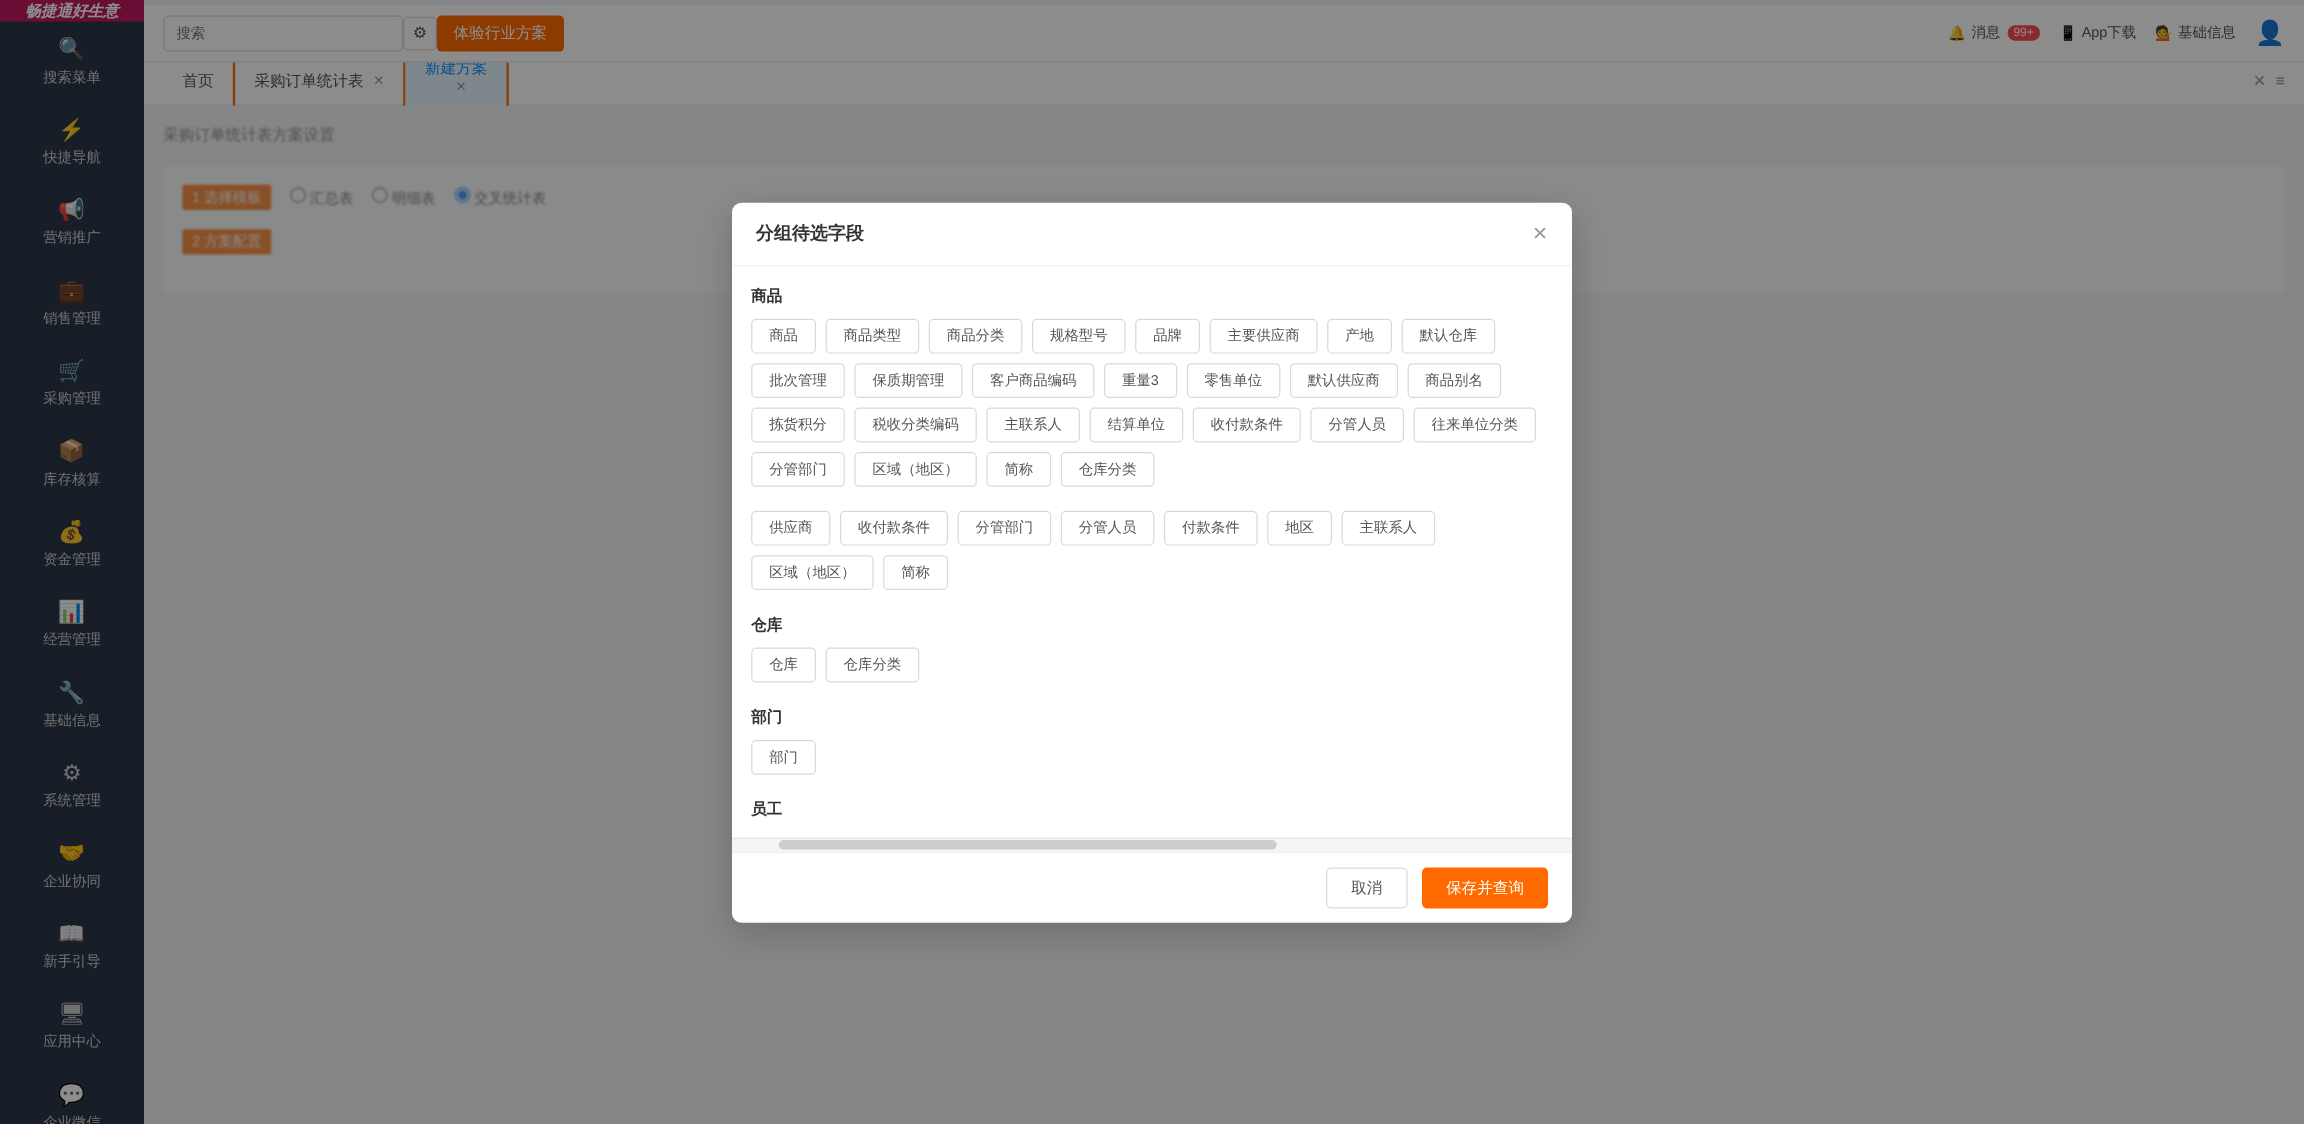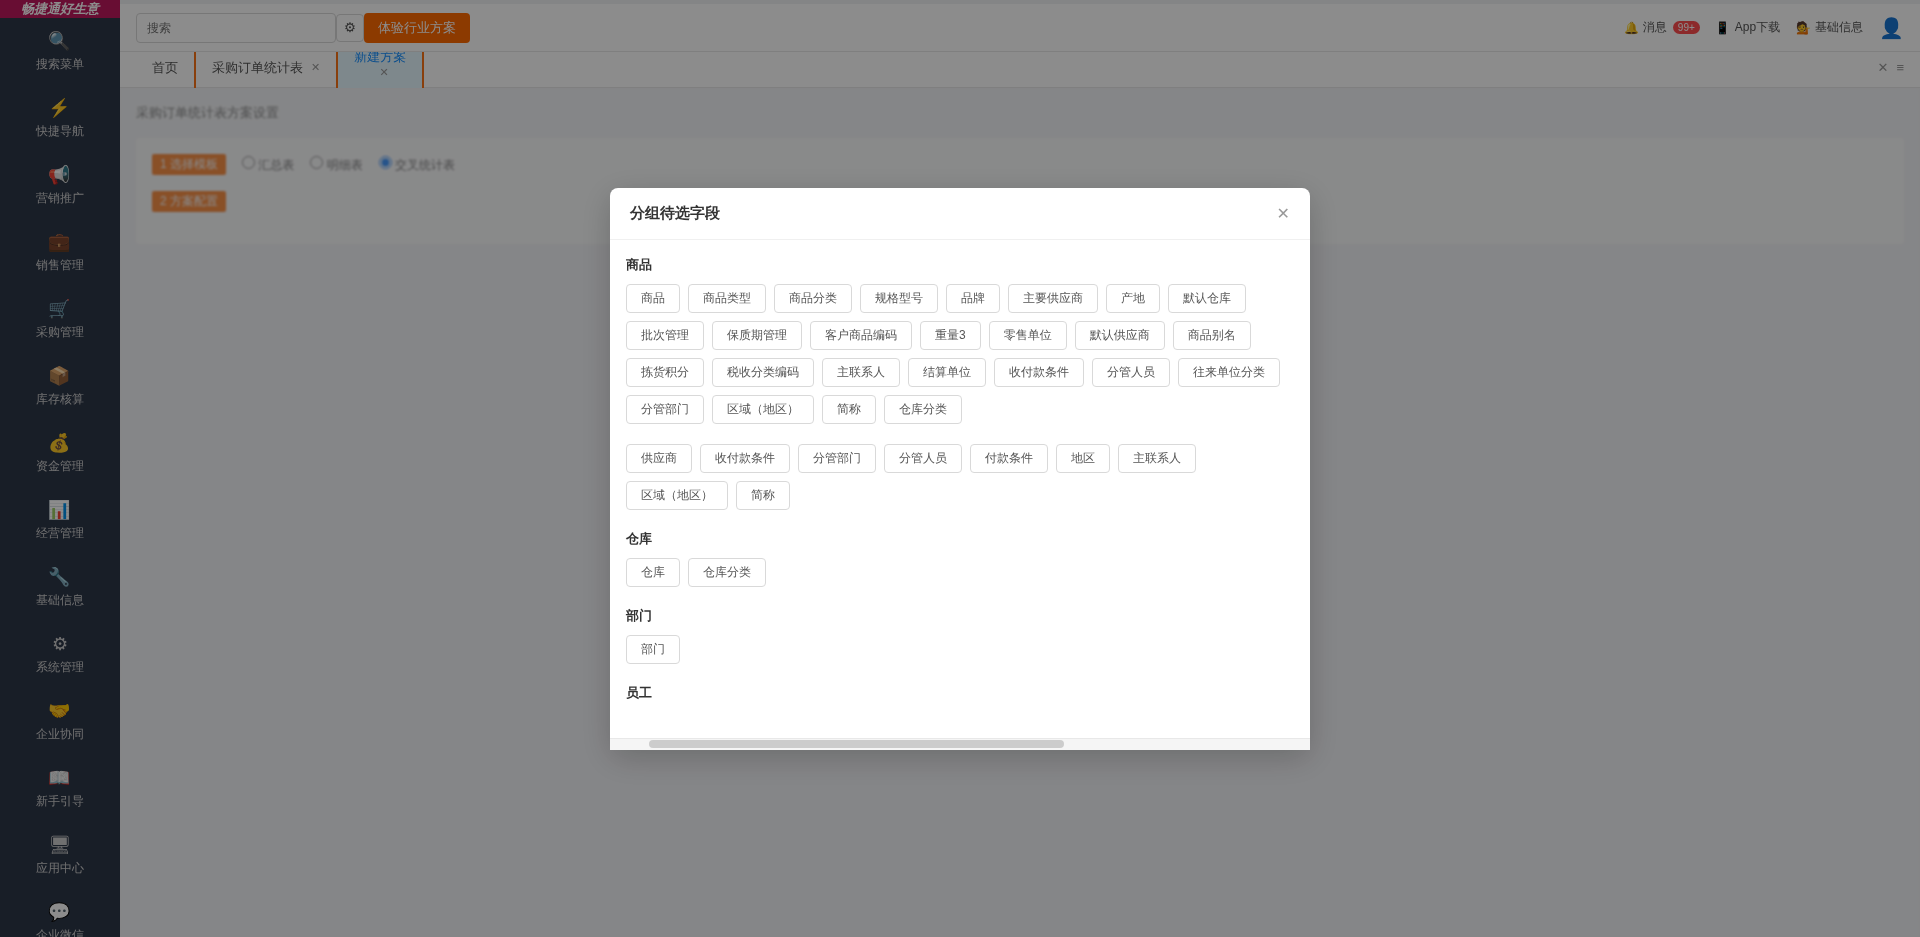--- a/index.html
+++ b/index.html
@@ -456,14 +456,18 @@
         <div class="section-title">员工</div>
 
       </div>
 
     </div>
 
     <div class="modal-hscroll">
       <div class="modal-hscroll-inner"></div>
     </div>
 
+    <div class="modal-footer">
+      <button class="btn-cancel">取消</button>
+      <button class="btn-confirm">保存并查询</button>
+    </div>
   </div>
 </div>
 
 </body></html>

